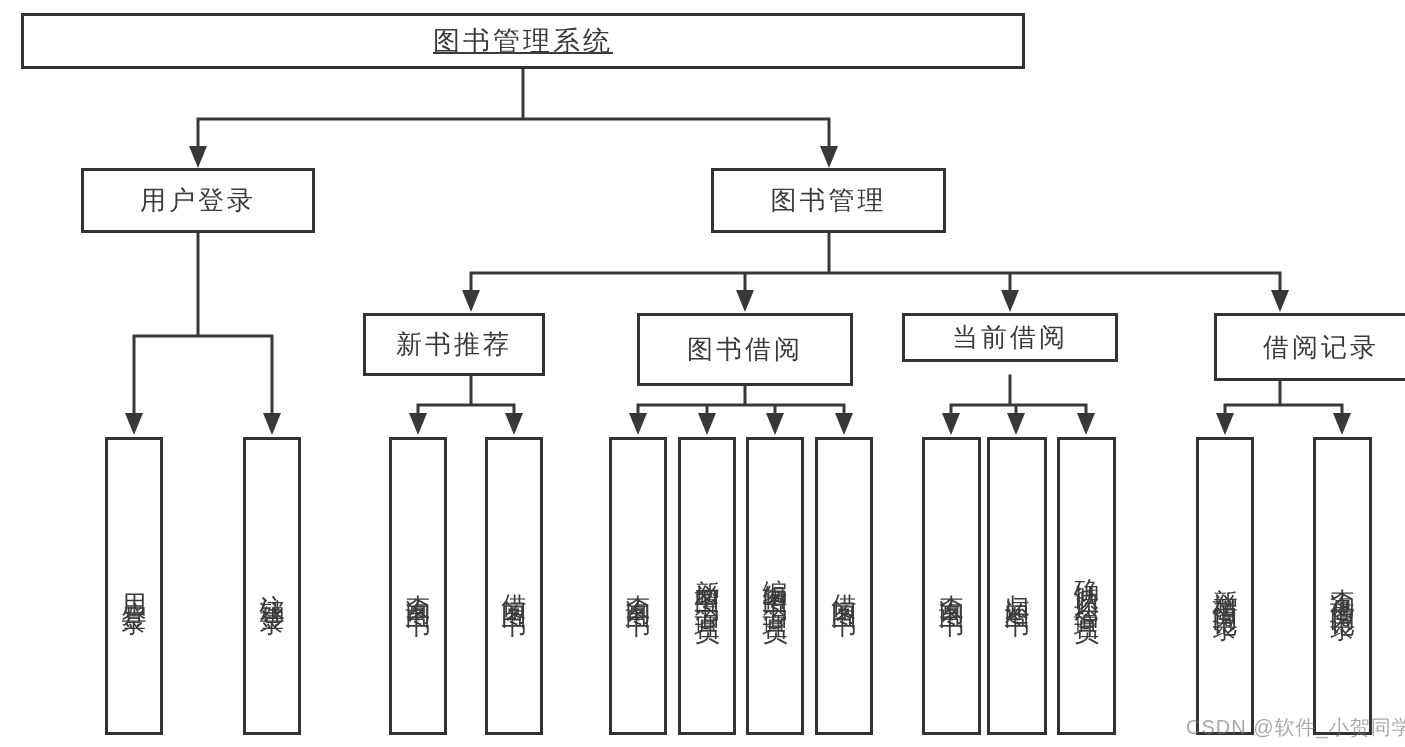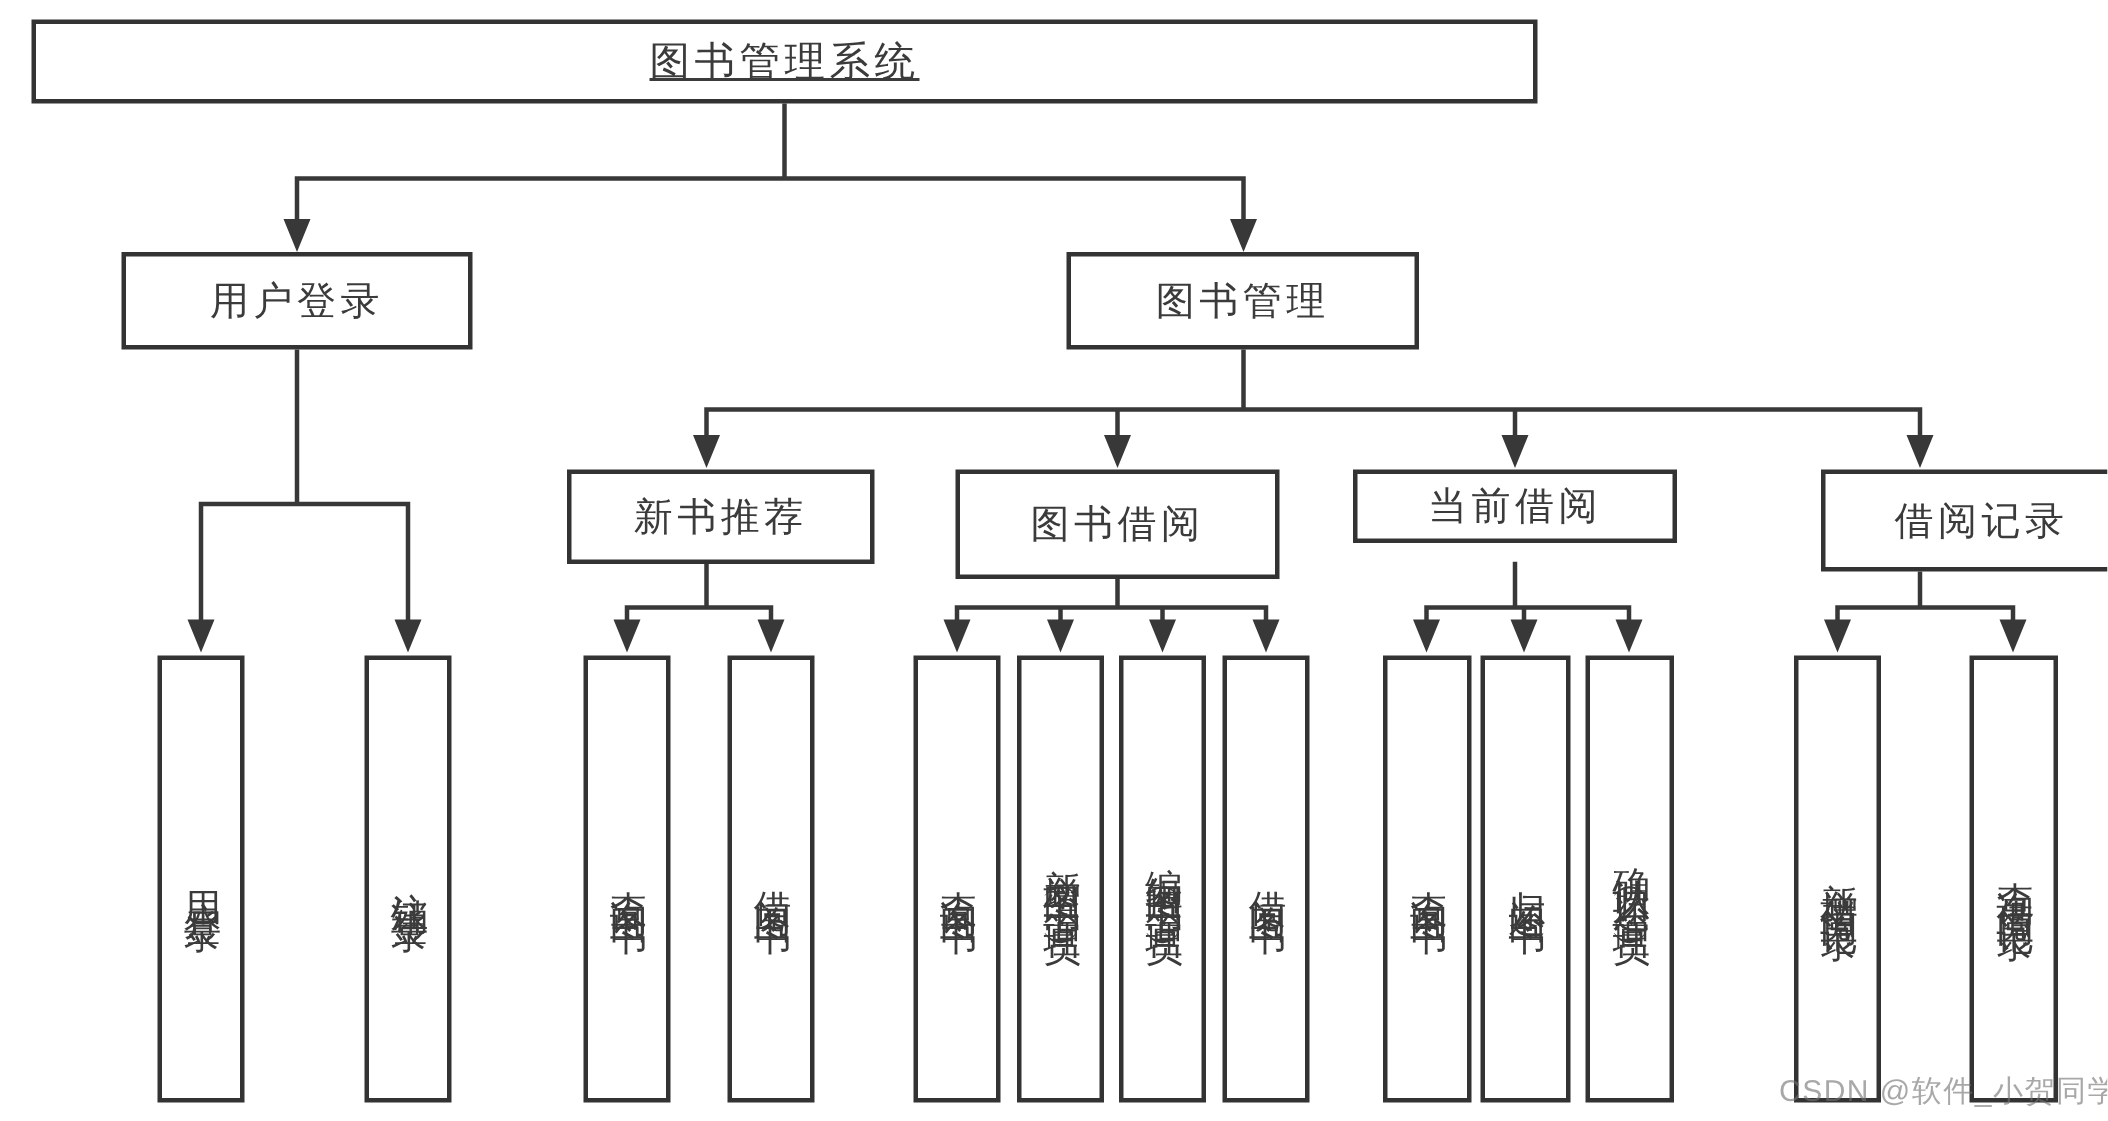--- a/index.html
+++ b/index.html
@@ -77,21 +77,21 @@
       M942 413 L960 413 L951 435 Z  M1007 413 L1025 413 L1016 435 Z
       M1077 413 L1095 413 L1086 435 Z
       M1216 413 L1234 413 L1225 435 Z  M1333 413 L1351 413 L1342 435 Z"></path>
   </svg>
 
   <div class="hnode root" style="left:21px;top:13px;width:1004px;height:56px;text-decoration:underline;">图书管理系统</div>
 
   <div class="hnode" style="left:81px;top:168px;width:234px;height:65px;">用户登录</div>
   <div class="hnode" style="left:711px;top:168px;width:235px;height:65px;">图书管理</div>
 
-  <div class="hnode" style="left:378px;top:313px;width:205px;height:63px;">新书推荐</div>
+  <div class="hnode" style="left:363px;top:313px;width:182px;height:63px;">新书推荐</div>
   <div class="hnode" style="left:637px;top:313px;width:216px;height:73px;">图书借阅</div>
   <div class="hnode" style="left:902px;top:313px;width:216px;height:49px;">当前借阅</div>
   <div class="hnode" style="left:1173px;top:313px;width:214px;height:68px;margin-left:41px;">借阅记录</div>
 
   <div class="vnode" style="left:105px;width:58px;">用户登录</div>
   <div class="vnode" style="left:243px;width:58px;">注销登录</div>
 
   <div class="vnode" style="left:389px;width:58px;">查询图书</div>
   <div class="vnode" style="left:485px;width:58px;">借阅图书</div>
 

